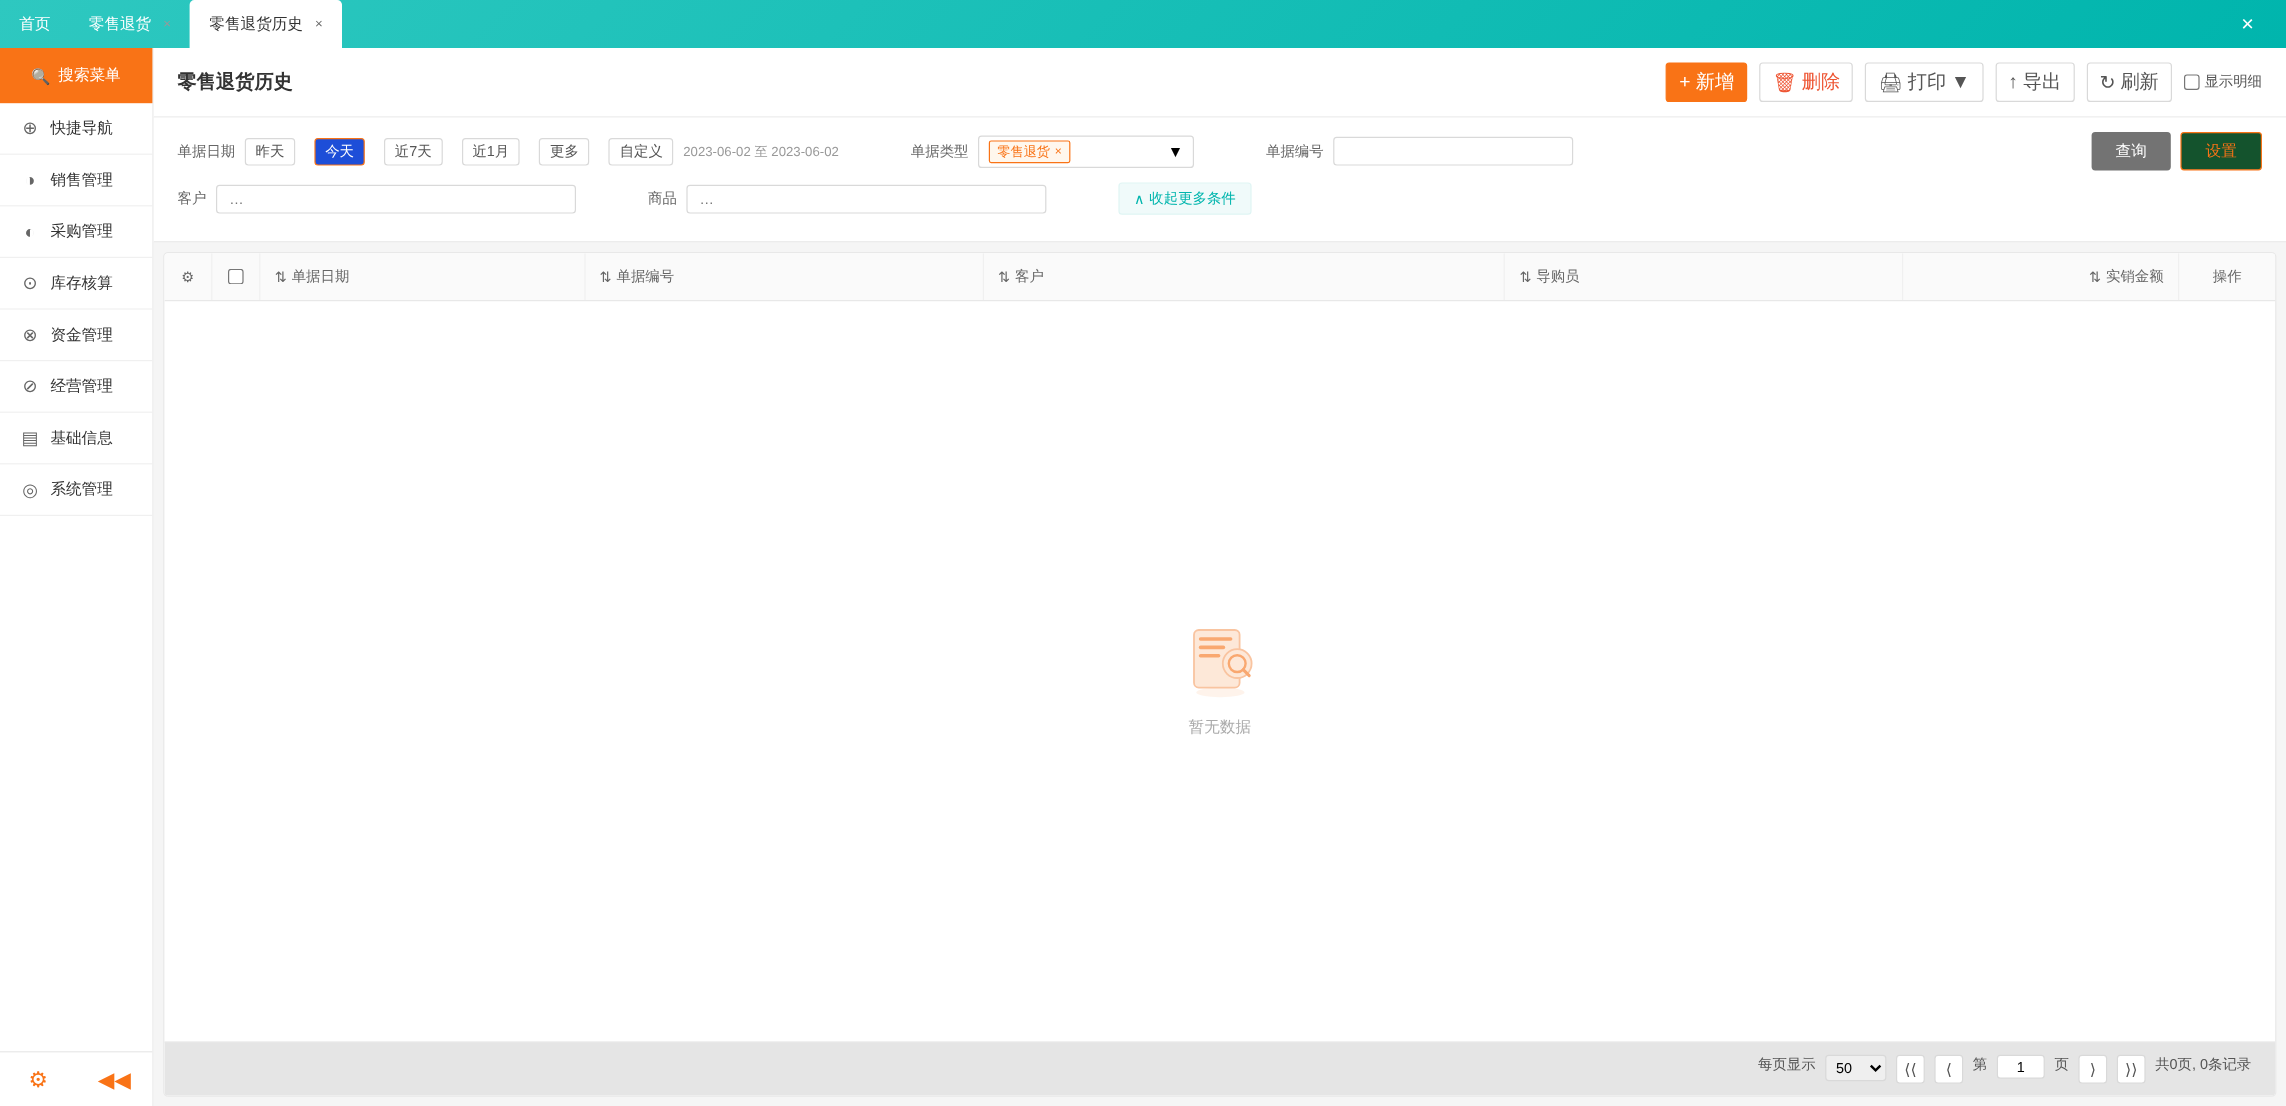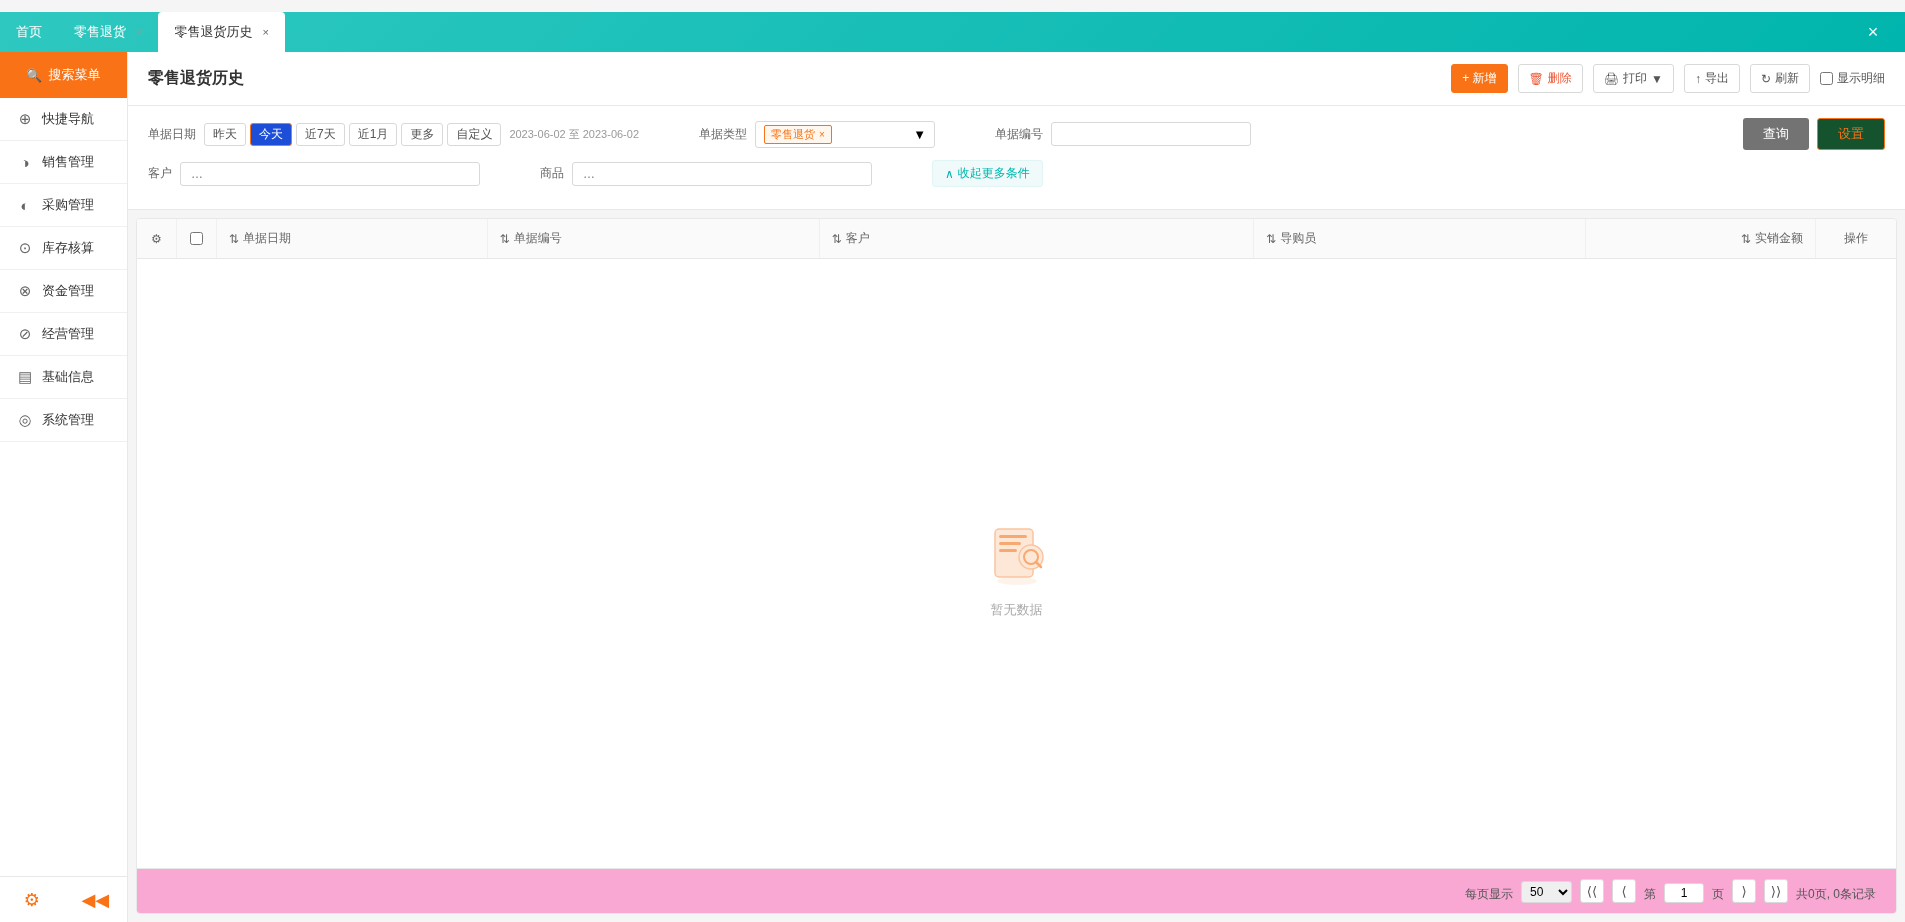--- a/index.html
+++ b/index.html
@@ -6,21 +6,20 @@
     body { font-family: "Microsoft YaHei", sans-serif; font-size: 13px; background: #f5f5f5; height: 922px; overflow: hidden; display: flex; flex-direction: column; }
 
     
     .top-bar {
       height: 40px;
       background: linear-gradient(135deg, #2ec8c0, #00b5ad);
       display: flex;
       align-items: center;
       padding: 0;
       flex-shrink: 0;
-      margin-top: 12px;
     }
     .top-tabs {
       display: flex;
       align-items: stretch;
       height: 100%;
       flex: 1;
     }
     .top-tab {
       display: flex;
       align-items: center;
@@ -155,21 +154,21 @@
     .action-btn {
       display: flex;
       align-items: center;
       gap: 4px;
       padding: 5px 10px;
       border: 1px solid #d9d9d9;
       border-radius: 3px;
       background: #fff;
       color: #555;
       cursor: pointer;
-      font-size: 12px;
+      font-size: 16px;
     }
     .action-btn.primary {
       background: #f97316;
       border-color: #f97316;
       color: #fff;
     }
     .action-btn.danger {
       color: #e53;
       border-color: #d9d9d9;
     }
@@ -201,21 +200,21 @@
       gap: 8px;
     }
     .filter-label {
       color: #666;
       font-size: 12px;
       white-space: nowrap;
     }
     .filter-date-btns {
       display: flex;
       align-items: center;
-      gap: 4px;
+      gap: 16px;
     }
     .date-btn {
       padding: 2px 8px;
       border: 1px solid #d9d9d9;
       border-radius: 3px;
       background: #fff;
       color: #555;
       cursor: pointer;
       font-size: 12px;
     }
@@ -334,24 +333,24 @@
       height: 80px;
     }
     .empty-text {
       color: #aaa;
       font-size: 13px;
     }
 
     
     .pagination {
       display: flex;
-      align-items: flex-end;
+      align-items: flex-start;
       justify-content: flex-end;
       padding: 10px 20px;
-      background: #f9a8d4;
+      background: #e5e5e5;
       border-top: 1px solid #e8e8e8;
       gap: 8px;
       font-size: 12px;
       color: #555;
       flex-shrink: 0;
     }
     .page-size-select {
       border: 1px solid #d9d9d9;
       border-radius: 3px;
       padding: 2px 4px;

